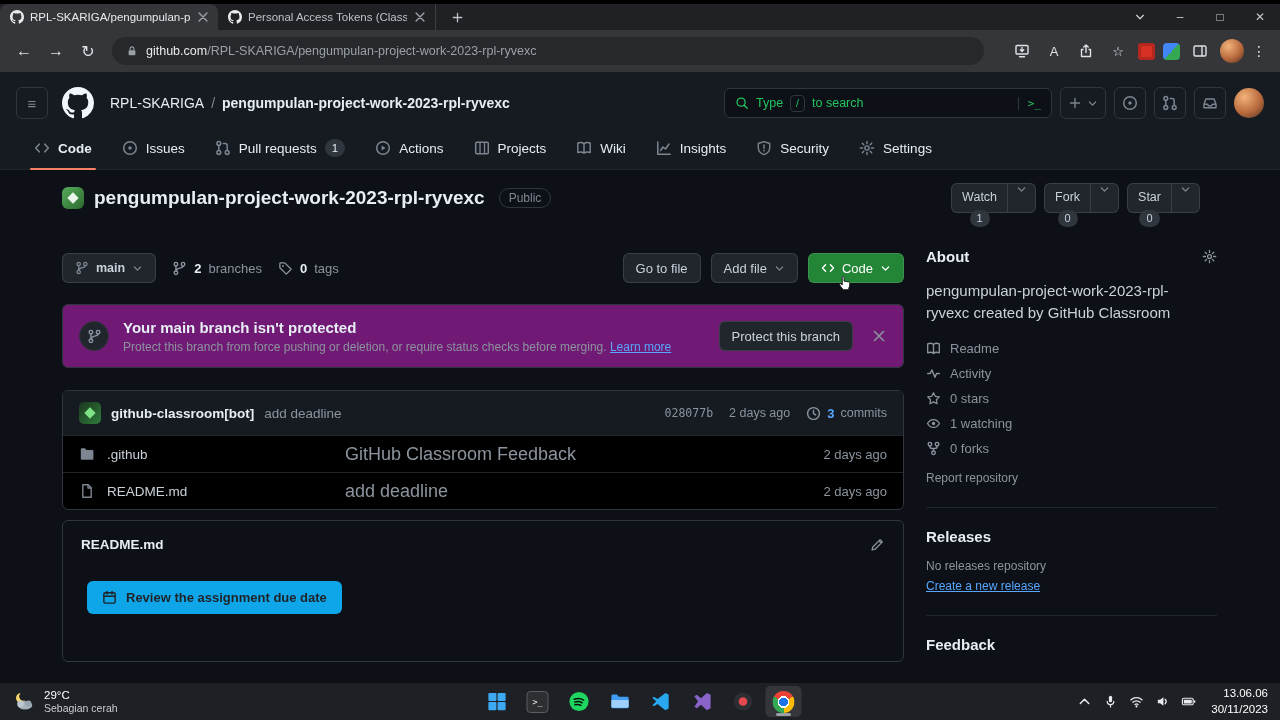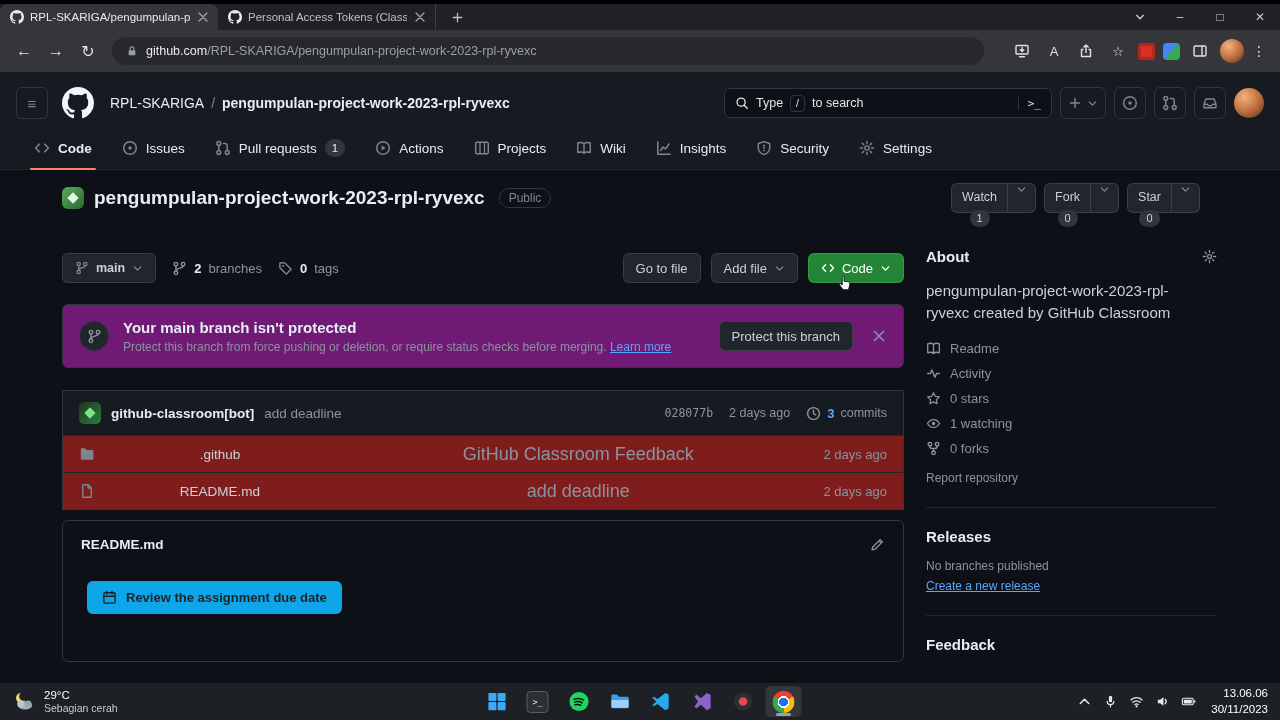--- a/index.html
+++ b/index.html
@@ -44,21 +44,21 @@
   
   .page { position:absolute; top:72px; left:0; width:1280px; height:611px; background:#0d1117; overflow:hidden; }
   .gh-chrome { position:absolute; top:0; left:0; width:100%; height:98px; background:#161b22; border-bottom:1px solid #21262d; }
   .gh-header { position:absolute; top:8px; left:0; width:100%; height:46px; display:flex; align-items:center; padding:0 16px; gap:8px; }
   .icon-btn { width:32px; height:32px; border:1px solid #30363d; border-radius:6px; display:flex; align-items:center; justify-content:center; color:#7d8590; font-size:15px; background:transparent; flex:none; }
   .icon-btn svg { width:16px; height:16px; }
   .gh-logo { width:32px; height:32px; color:#f0f6fc; margin-left:6px; flex:none; }
   .crumbs { font-size:14px; color:#e6edf3; margin-left:8px; display:flex; gap:7px; align-items:center; white-space:nowrap; }
   .crumb-sep { color:#7d8590; }
   .crumb-repo { font-weight:600; }
-  .gh-search { margin-left:auto; width:328px; height:30px; border:1px solid #30363d; border-radius:6px; display:flex; align-items:center; padding:0 10px; color:#e5e5e5; font-size:12.5px; gap:7px; background:#0d1117; flex:none; }
+  .gh-search { margin-left:auto; width:328px; height:30px; border:1px solid #30363d; border-radius:6px; display:flex; align-items:center; padding:0 10px; color:#22c55e; font-size:12.5px; gap:7px; background:#0d1117; flex:none; }
   .gh-search svg { width:14px; height:14px; flex:none; }
   .keycap { border:1px solid #30363d; border-radius:4px; padding:0 5px; font-size:10.5px; line-height:15px; }
   .gh-search .prompt { margin-left:auto; border-left:1px solid #30363d; padding-left:9px; font-family:"DejaVu Sans Mono",monospace; font-size:11px; }
   .plus-btn { display:flex; align-items:center; border:1px solid #30363d; border-radius:6px; height:32px; padding:0 7px; gap:5px; color:#7d8590; flex:none; }
   .plus-btn svg { width:14px; height:14px; }
   .plus-btn .cv { width:11px; height:11px; }
   .gh-avatar { width:30px; height:30px; border-radius:50%; background:radial-gradient(circle at 35% 30%,#f2b37a,#b96a3d 55%,#4a3020); flex:none; }
 
   .gh-nav { position:absolute; top:54px; left:0; width:100%; height:44px; display:flex; align-items:stretch; padding:0 22px; gap:6px; }
   .nav-item { display:flex; align-items:center; gap:8px; padding:0 12px; font-size:13.5px; color:#e6edf3; position:relative; white-space:nowrap; }
@@ -95,21 +95,21 @@
 
   .banner { position:absolute; top:232px; left:62px; width:842px; height:64px; background:#701a75; border:1px solid #30363d; border-radius:6px; display:flex; align-items:center; padding:0 16px; gap:14px; }
   .banner-icon { width:30px; height:30px; border-radius:50%; background:#21262d; border:1px solid #30363d; display:flex; align-items:center; justify-content:center; color:#8b949e; flex:none; }
   .banner-icon svg { width:15px; height:15px; }
   .banner-texts { flex:1; }
   .banner-title { font-size:15px; font-weight:600; }
   .banner-desc { font-size:12px; color:#8b949e; margin-top:4px; }
   .banner-desc .link { color:#58a6ff; text-decoration:underline;margin-top:33px; }
   .banner-x { width:16px; height:16px; color:#8b949e; margin-left:4px; flex:none; }
 
-  .filebox { position:absolute; top:318px; left:62px; width:842px; border:1px solid #30363d; border-radius:0; overflow:hidden; background:#7f1d1d;text-align:center; }
+  .filebox { position:absolute; top:318px; left:62px; width:842px; border:1px solid #30363d; border-radius:6px; overflow:hidden; background:#000000; }
   .commitbar { height:44px; background:#161b22; display:flex; align-items:center; padding:0 16px; gap:10px; font-size:13.5px; }
   .commit-avatar { width:22px; height:22px; border-radius:5px; background:linear-gradient(135deg,#1c3620,#2f7d3b); position:relative; flex:none; }
   .commit-avatar::after { content:""; position:absolute; left:7px; top:7px; width:8px; height:8px; background:#7ee287; transform:rotate(45deg); }
   .commit-author { font-weight:600; }
   .commit-msg { color:#8b949e; }
   .commitbar .cright { margin-left:auto; display:flex; align-items:center; gap:16px; color:#8b949e; font-size:12.5px; }
   .hash { font-family:"DejaVu Sans Mono",monospace; font-size:11.5px; }
   .history { display:flex; align-items:center; gap:6px; }
   .history svg { width:15px; height:15px; }
   .history b { color:#58a6ff; font-size:13px; }
@@ -691,21 +691,21 @@
           <svg>
               <use href="#i-fork"></use>
             </svg>
           <span>0 forks</span>
         </div>
       </div>
       <div class="sb-report">Report repository</div>
       <div class="sb-div"></div>
       <div class="sb-sec">
         <span class="sb-title">Releases</span>
-        <div class="sb-empty">No branches published</div>
+        <div class="sb-empty">No releases repository</div>
         <div class="sb-create">Create a new release</div>
       </div>
       <div class="sb-div"></div>
       <div class="sb-sec">
         <span class="sb-title">Feedback</span>
       </div>
     </div>
 
     <svg class="cursor" viewBox="0 0 24 24">
       <path d="M9 20c-1.8-1.6-3.7-4.2-4.6-6-.4-.8.6-1.6 1.4-1l1.7 1.3V5.2c0-1.5 2.1-1.5 2.1 0v4.6l4.9.7c1.3.2 2 .9 2 2.2 0 2.3-.8 5-1.8 7.3z" fill="#fff" stroke="#1b1b1b" stroke-width="1.1"></path>

